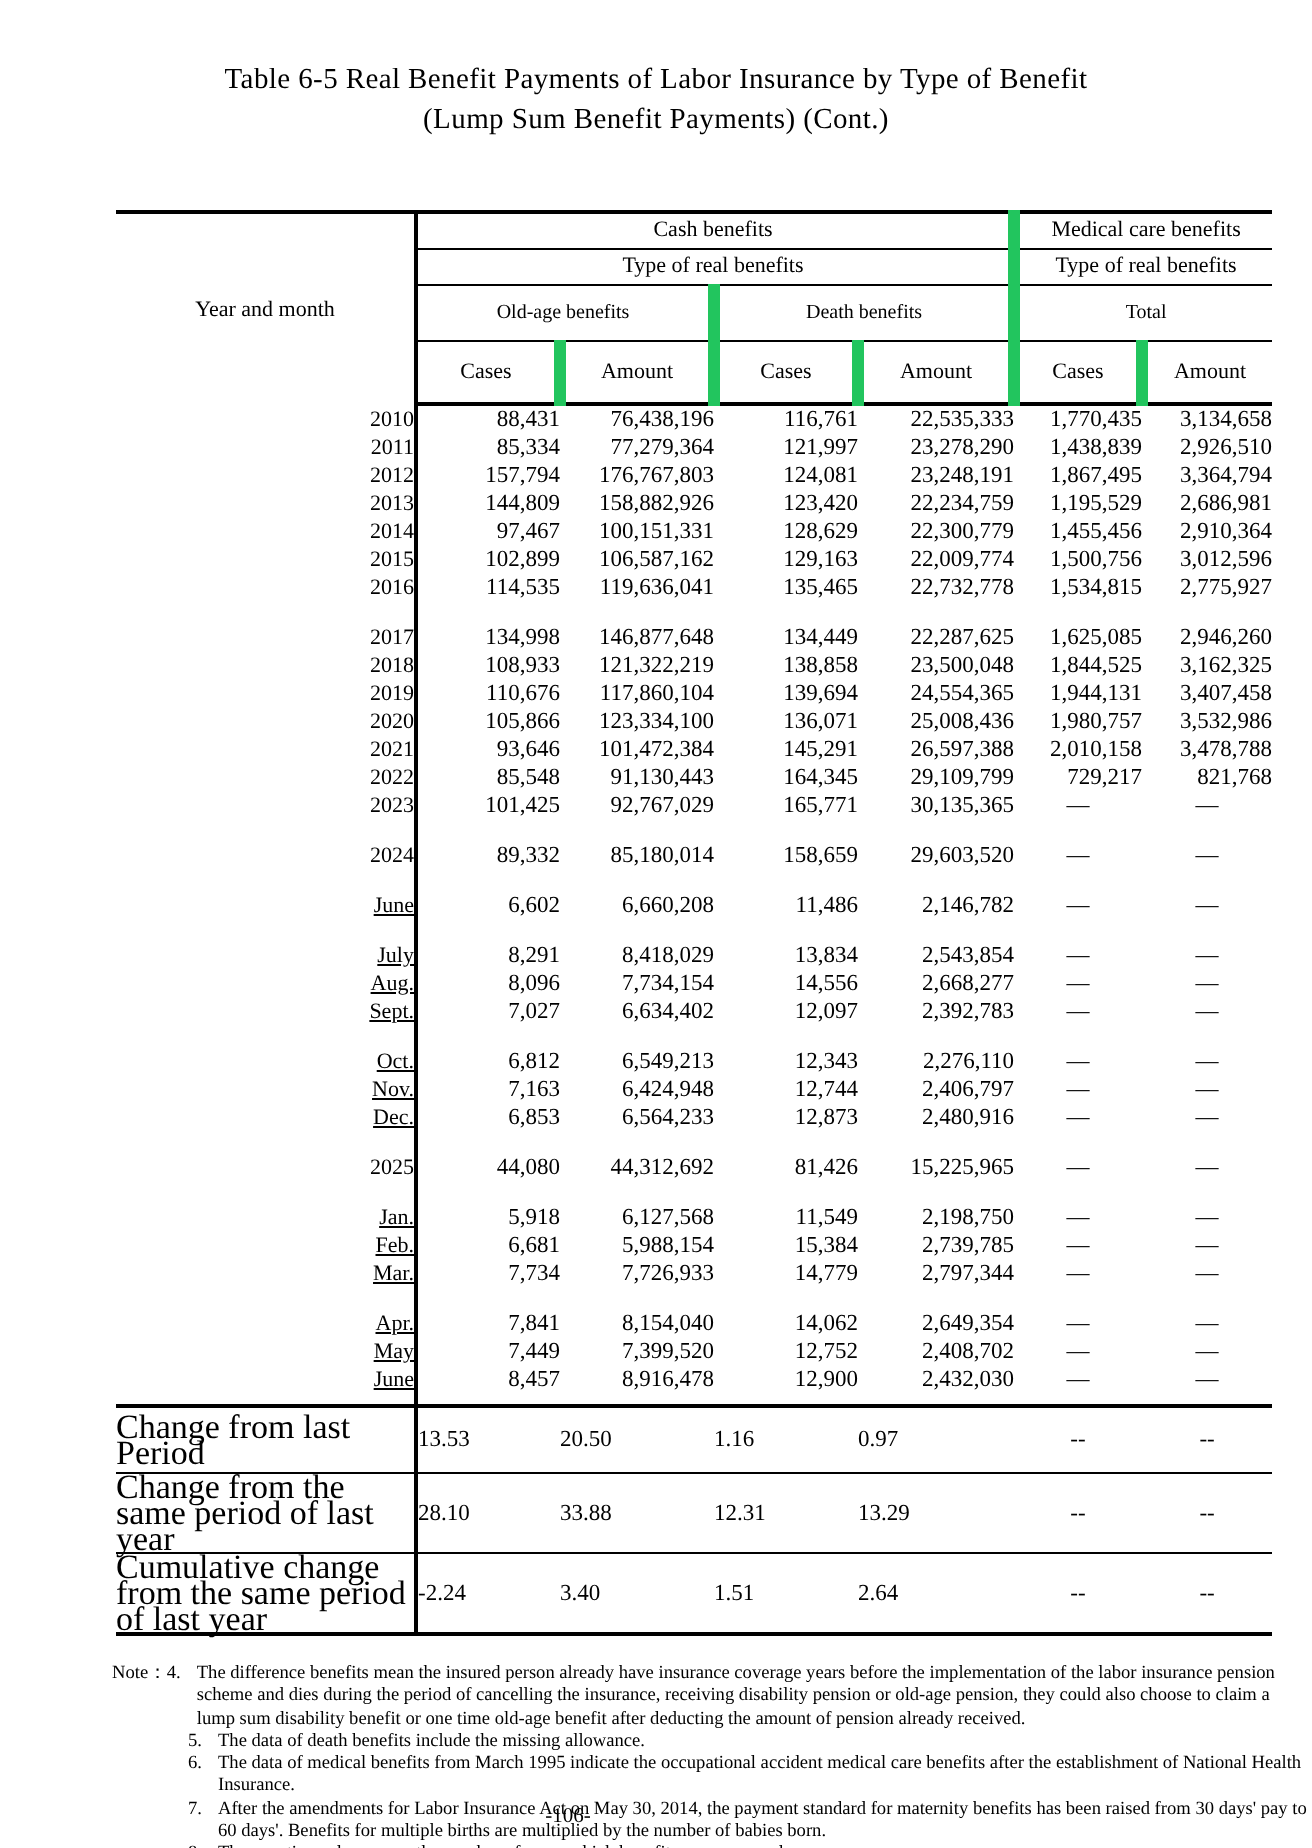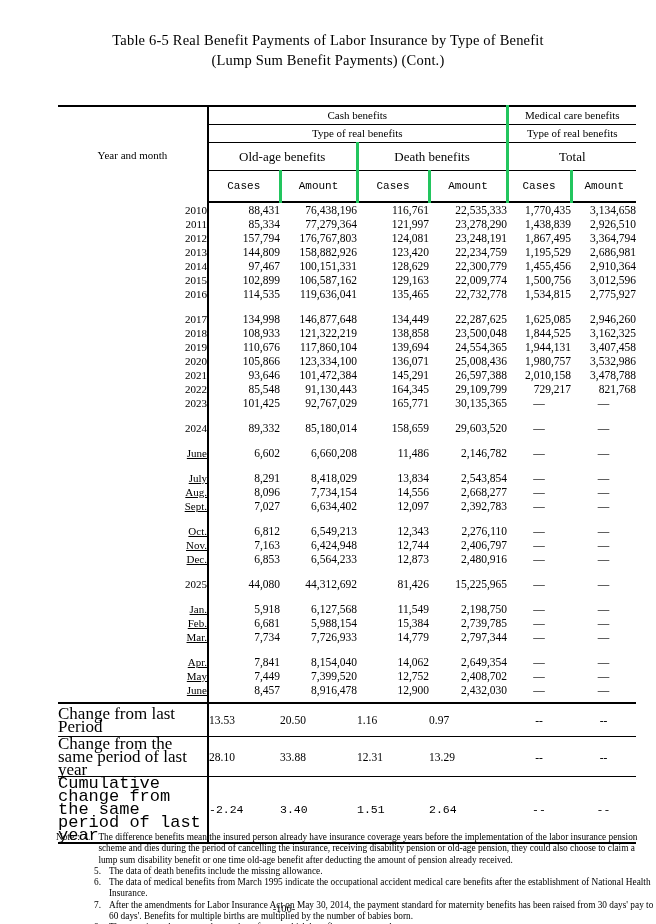--- a/index.html
+++ b/index.html
@@ -52,24 +52,24 @@
   }
   table.main td, table.main th {
     padding: 0;
     margin: 0;
     font-weight: normal;
     vertical-align: middle;
   }
 
   
   .bt-thick { border-top: 2.5px solid #000; }
-  .bb-thick { border-bottom: 2.5px solid #000; font-family: Liberation Mono, monospace; }
+  .bb-thick { border-bottom: 2.5px solid #000; }
   .bb-thin  { border-bottom: 1px solid #000; }
   .bl-thick { border-left: 2.5px solid #000; }
-  .bl-thin  { border-left: 3px solid #22c55e; }
+  .bl-thin  { border-left: 6px solid #22c55e; }
 
   
   .hd {
     text-align: center;
     font-size: 11px;
     height: 17px;
     line-height: 17px;
     white-space: nowrap;
   }
   .hd-tall {
@@ -80,21 +80,21 @@
     white-space: nowrap;
   }
   .hd-year {
     text-align: center;
     font-size: 11px;
     vertical-align: middle;
     white-space: nowrap;
   }
   .hd-sub {
     text-align: center;
-    font-size: 13px;
+    font-size: 10px;
     height: 27px;
     line-height: 27px;
     white-space: nowrap;
   }
 
   
   .lbl-year {
     text-align: right;
     padding-right: 56px;
     font-size: 11px;

